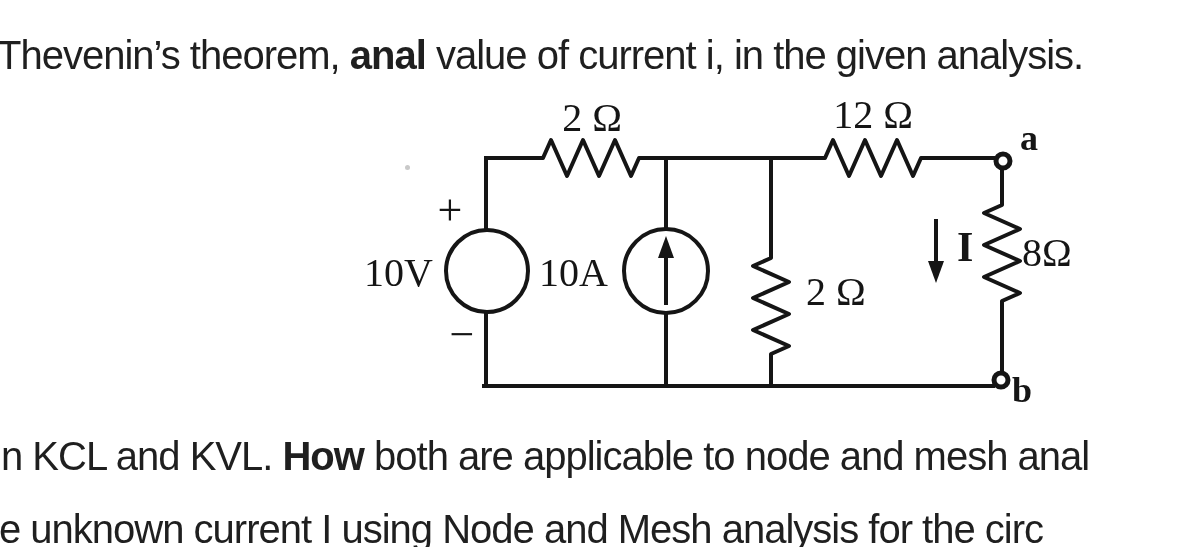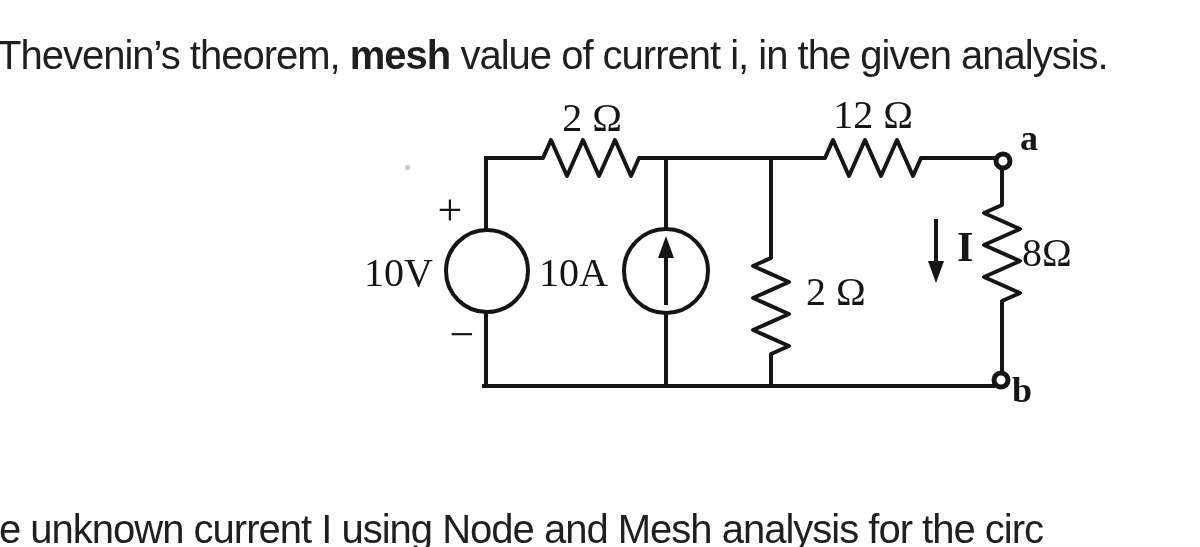--- a/index.html
+++ b/index.html
@@ -46,21 +46,21 @@
     width: 5px; height: 5px; border-radius: 50%;
     background: #c9c9c9;
   }
 </style>
 </head>
 <body>
 
 <div id="screen">
 
   <div id="line1" class="textline">
-    <span>Thevenin’s theorem, </span><span class="bold">mesh</span><span> value of current i, in the given analysis.</span>
+    <span>Thevenin’s theorem, </span><span class="bold">anal</span><span> value of current i, in the given analysis.</span>
   </div>
 
   <div id="scan-speck"></div>
 
   <svg id="circuit-svg" viewBox="360 85 730 335">
 
     <path class="wire" d="M486,158 H543 l8,-18 l16,36 l16,-36 l16,36 l16,-36 l16,36 l8,-18 H825 l8,-18 l16,36 l16,-36 l16,36 l16,-36 l16,36 l8,-18 H995"></path>
 
     <path class="wire" d="M484,386 H993"></path>
 
@@ -89,18 +89,21 @@
     <text class="clabel" x="450" y="225" font-size="44" text-anchor="middle">+</text>
     <text class="clabel" x="462" y="349" font-size="44" text-anchor="middle">−</text>
     <text class="clabel" x="608" y="286" font-size="40" text-anchor="end">10A</text>
     <text class="clabel" x="806" y="305" font-size="40">2 Ω</text>
     <text class="clabel" x="1022" y="266" font-size="40">8Ω</text>
     <text class="clabel" x="957" y="261" font-size="42" font-weight="bold">I</text>
     <text class="clabel" x="1020" y="150" font-size="36" font-weight="bold">a</text>
     <text class="clabel" x="1012" y="402" font-size="36" font-weight="bold">b</text>
   </svg>
 
+  <div id="line2" class="textline">
+    <span>n KCL and KVL. </span><span class="bold">How</span><span> both are applicable to node and mesh anal</span>
+  </div>
 
   <div id="line3" class="textline">
     <span>e unknown current I using Node and Mesh analysis for the circ</span>
   </div>
 
 </div>
 
 </body></html>

